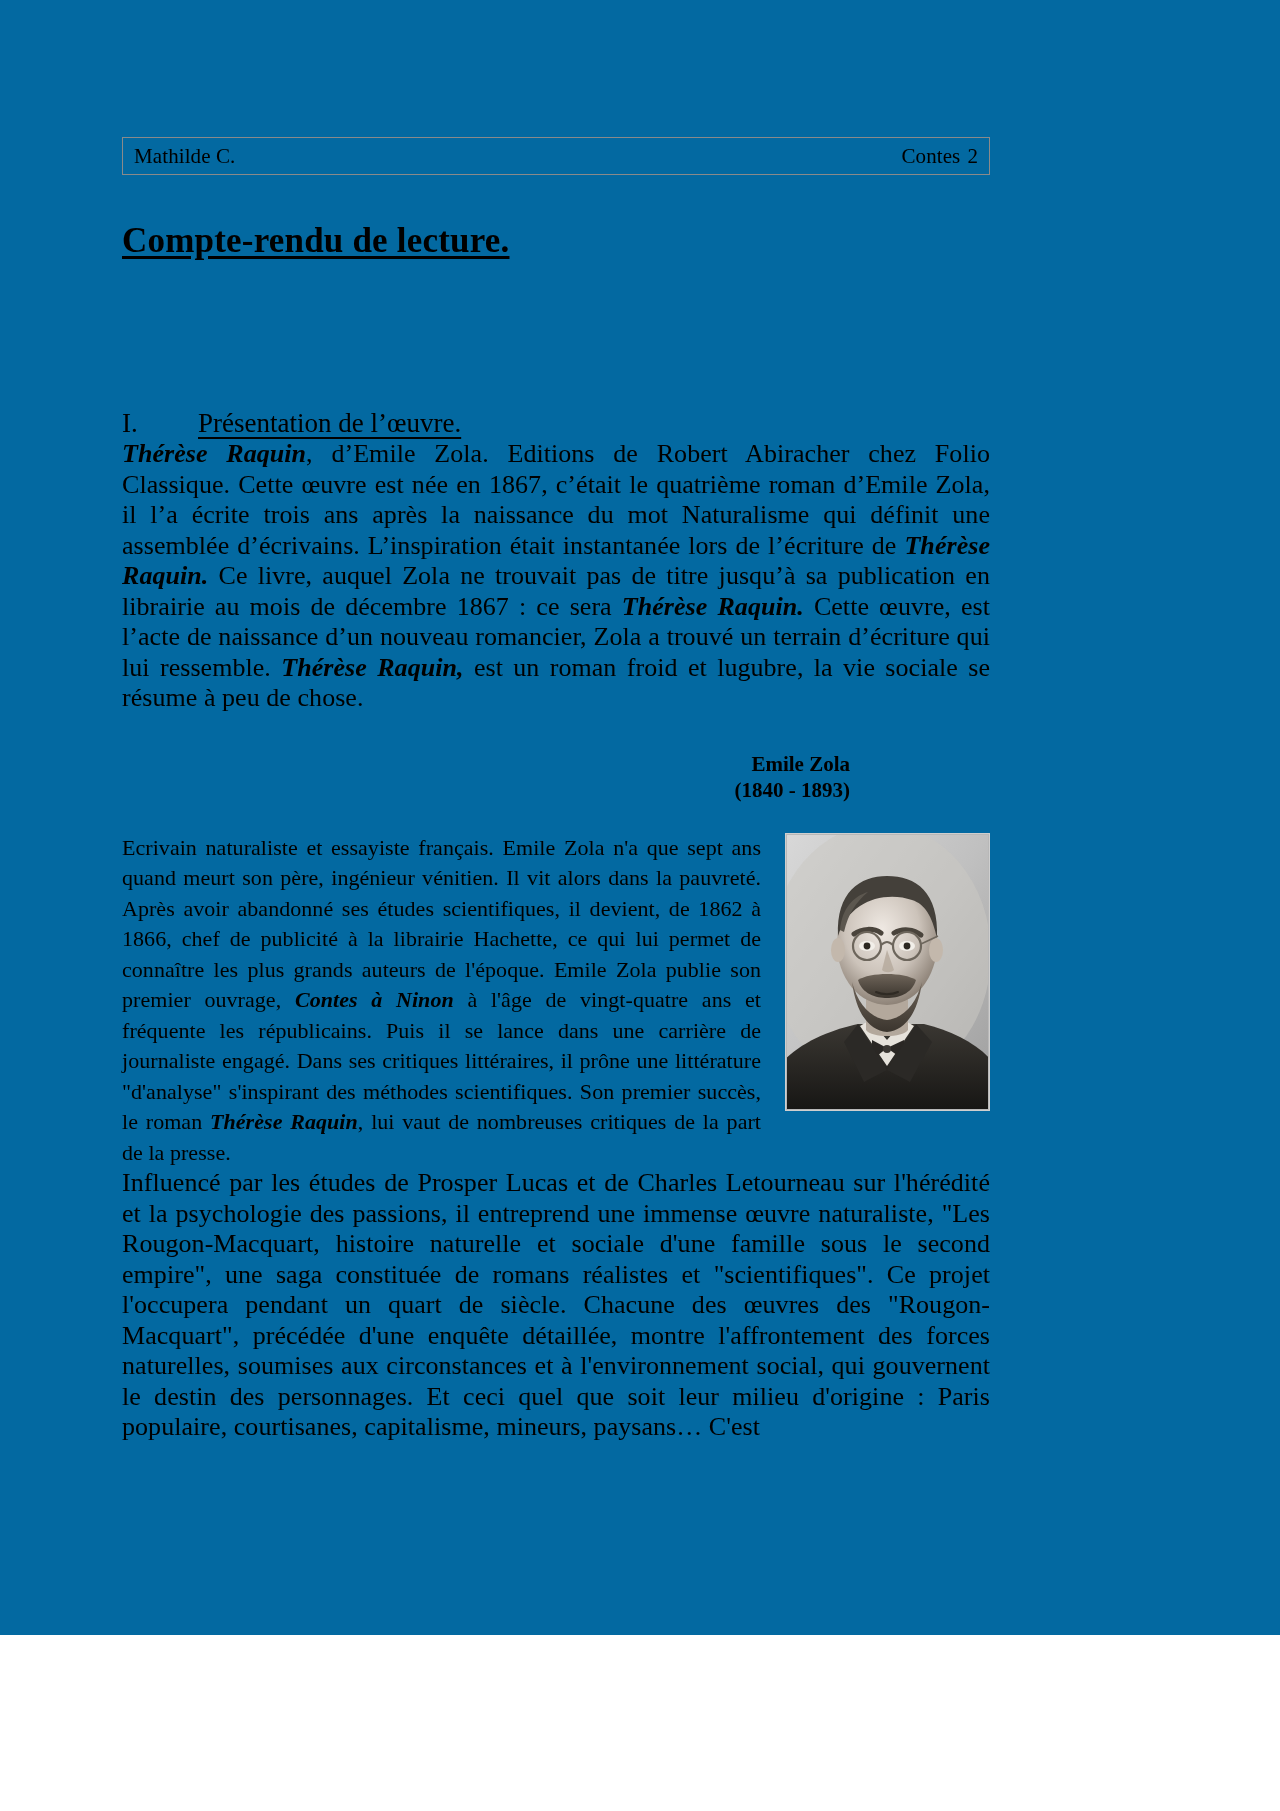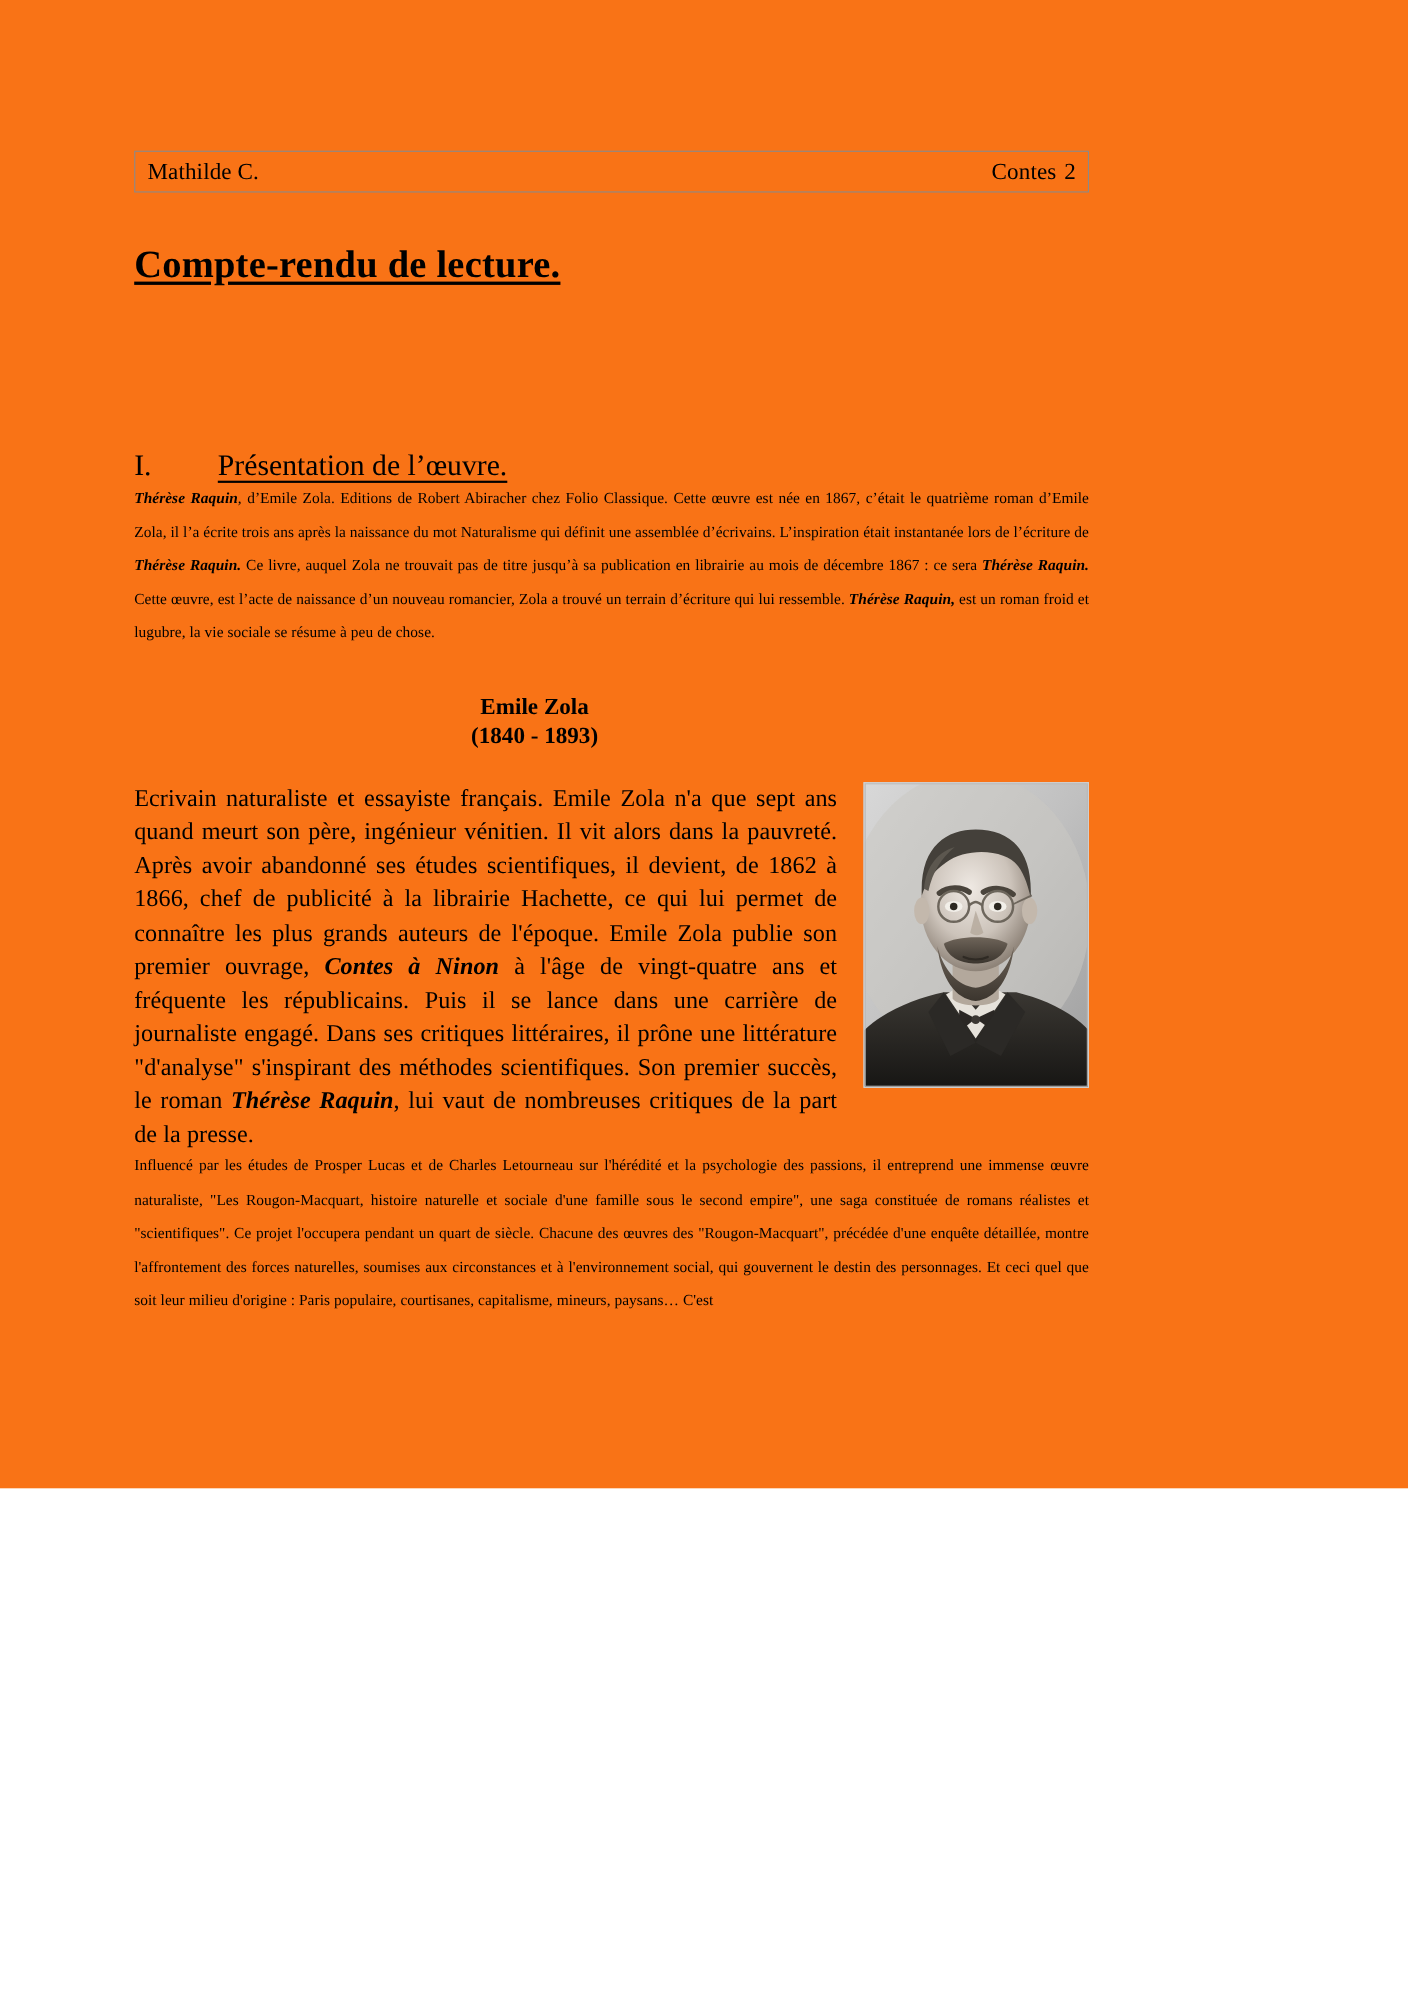--- a/index.html
+++ b/index.html
@@ -10,22 +10,22 @@
   body {
     width: 1280px;
     height: 1811px;
     font-family: "Liberation Serif", "DejaVu Serif", serif;
     color: #000000;
     overflow: hidden;
   }
   .page {
     position: relative;
     width: 1280px;
-    height: 1353px;
-    background: #f97316;
+    height: 1635px;
+    background: #0369a1;
   }
   .content {
     position: absolute;
     left: 122px;
     top: 0;
     width: 868px;
   }
 
   
   .header-box {
@@ -76,35 +76,35 @@
   }
   .section-heading .label {
     text-decoration: underline;
     text-underline-offset: 5px;
   }
   #section-1 { margin-top: 147px; }
   #section-2 { margin-top: 44px; }
 
   
   p.body {
-    font-size: 14px;
+    font-size: 26px;
     line-height: 30.5px;
     text-align: justify;
     margin: 0;
     letter-spacing: 0.05px;
   }
   .para-intro { margin-top: 29px; }
   .para-bio-1 { margin-top: 0; }
   .para-bio-2 { margin-top: 26px; }
 
   b.ti { font-weight: bold; font-style: italic; }
 
   
   .bio-caption {
-    text-align: center;
+    text-align: right;
     font-size: 21px;
     font-weight: bold;
     line-height: 26px;
     margin: 0;
     padding-top: 37px;
     padding-right: 140px;
   }
 
   .bio-body {
     padding-top: 30px;

